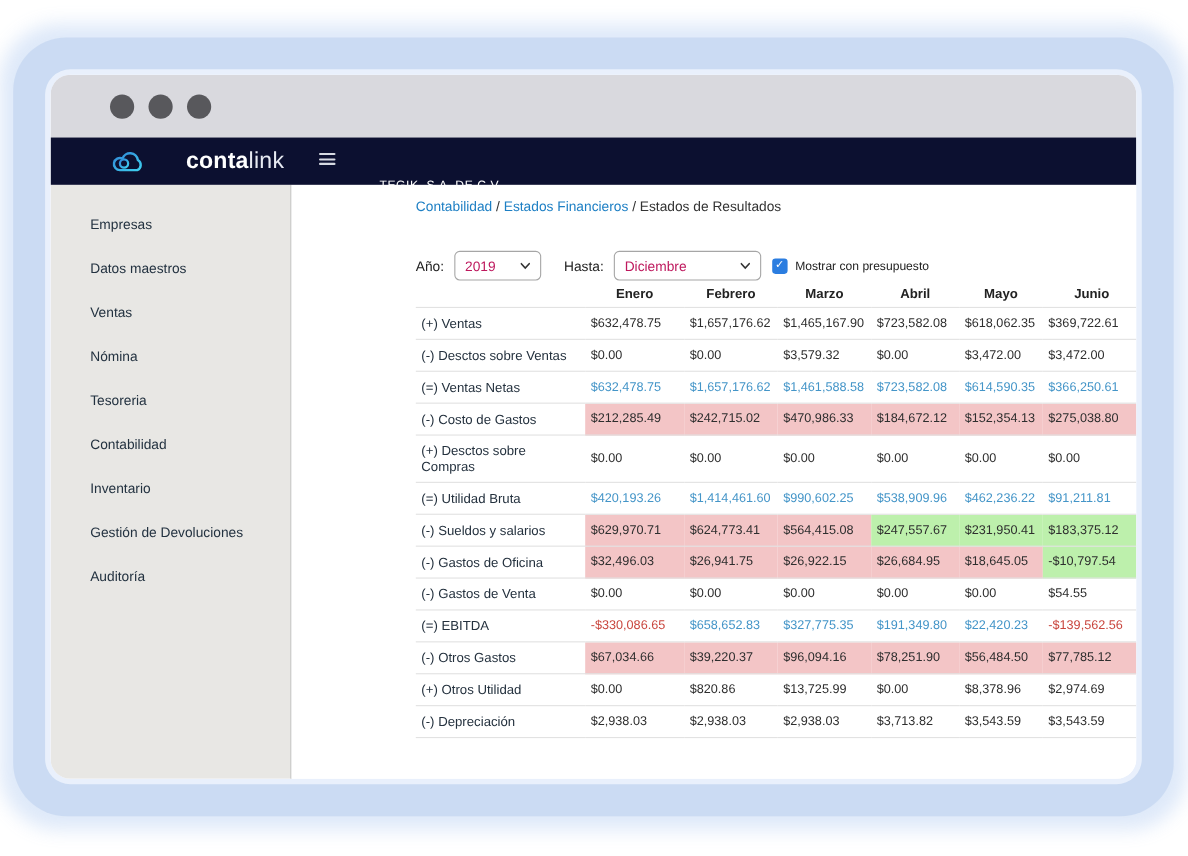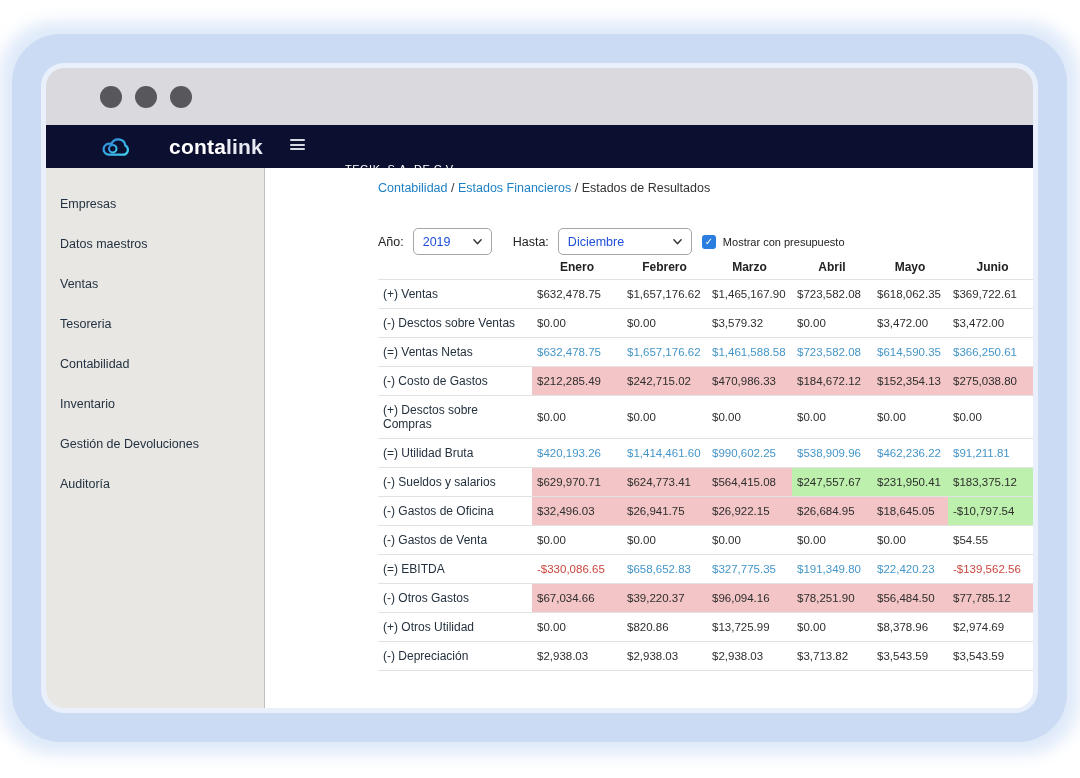--- a/index.html
+++ b/index.html
@@ -17,43 +17,43 @@
 
   
   .titlebar { height:57px; background:#d9d9de; display:flex; align-items:center; padding-left:54px; }
   .dot { width:22px; height:22px; border-radius:50%; background:#58585c; margin-right:13px; }
 
   
   .appbar { height:43px; background:#0c1030; position:relative; }
   .logo { position:absolute; left:54px; top:0; height:43px; display:flex; align-items:center; gap:7px; }
   .logo-text { font-size:21px; color:#ffffff; letter-spacing:.2px; }
   .logo-text b { font-weight:700;margin-left:28px; }
-  .logo-text .lt { font-weight:700; color:#e7eaf2; }
+  .logo-text .lt { font-weight:400; color:#e7eaf2; }
   .hamburger { position:absolute; left:244px; top:14px; width:15px; cursor:pointer; }
   .hamburger div { height:2px; background:#d7dae2; margin-bottom:2.5px; border-radius:1px; }
   .company { position:absolute; left:299px; top:0; height:43px; display:flex; align-items:center;
              color:#ffffff; font-size:11px; font-weight:400; letter-spacing:.5px;margin-top:22px; }
 
   
   .body-row { display:flex; height:540px; }
   .sidebar { width:219px; background:#e8e7e4; border-right:1px solid #bfbfbf; padding-top:20px; flex:none; }
-  .side-item { padding:9px 10px 9px 14px; margin-bottom:8px; font-size:12.5px; color:#233240; cursor:pointer; }
+  .side-item { padding:9px 10px 9px 36px; margin-bottom:8px; font-size:12.5px; color:#233240; cursor:pointer; }
   .main { flex:1; background:#ffffff; padding-left:113px; overflow:hidden; }
 
   
   .breadcrumb { margin-top:13px; font-size:12.5px; color:#333; }
   .breadcrumb a { color:var(--link); text-decoration:none; cursor:pointer; }
   .crumb-sep { color:#333; }
 
   
   .filters { margin-top:33px; display:flex; align-items:center; font-size:12.5px; color:#222; }
   .flabel { margin-right:9px; }
   .selectbox { height:27px; border:1px solid #a6a6a6; border-radius:5px; background:#fff;
                display:inline-flex; align-items:center; justify-content:space-between;
-               padding:0 9px; font-size:12.5px; color:#1d4ed8; cursor:pointer; }
+               padding:0 9px; font-size:12.5px; color:#be185d; cursor:pointer; }
   .sel-year { width:79px; margin-right:21px; }
   .sel-month { width:134px; margin-right:10px; }
   .chev { width:9px; height:9px; flex:none; }
   .checkbox { width:14px; height:14px; background:var(--checkbox); border-radius:3px; flex:none;
               display:inline-flex; align-items:center; justify-content:center; cursor:pointer;
               color:#fff; font-size:10px; line-height:1; }
   .cb-label { margin-left:7px; font-size:11px; color:#222; }
 
   
   table { border-collapse:collapse; table-layout:fixed; width:659px; }
@@ -103,20 +103,21 @@
     </div>
     <div class="company">TEGIK, S.A. DE C.V.</div>
   </div>
 
   <div class="body-row">
 
     <div class="sidebar" id="sidebar-menu">
         <div class="side-item">Empresas</div>
         <div class="side-item">Datos maestros</div>
         <div class="side-item">Ventas</div>
+        <div class="side-item">Nómina</div>
         <div class="side-item">Tesoreria</div>
         <div class="side-item">Contabilidad</div>
         <div class="side-item">Inventario</div>
         <div class="side-item">Gestión de Devoluciones</div>
         <div class="side-item">Auditoría</div>
       </div>
 
     <div class="main">
 
       <div class="breadcrumb">

